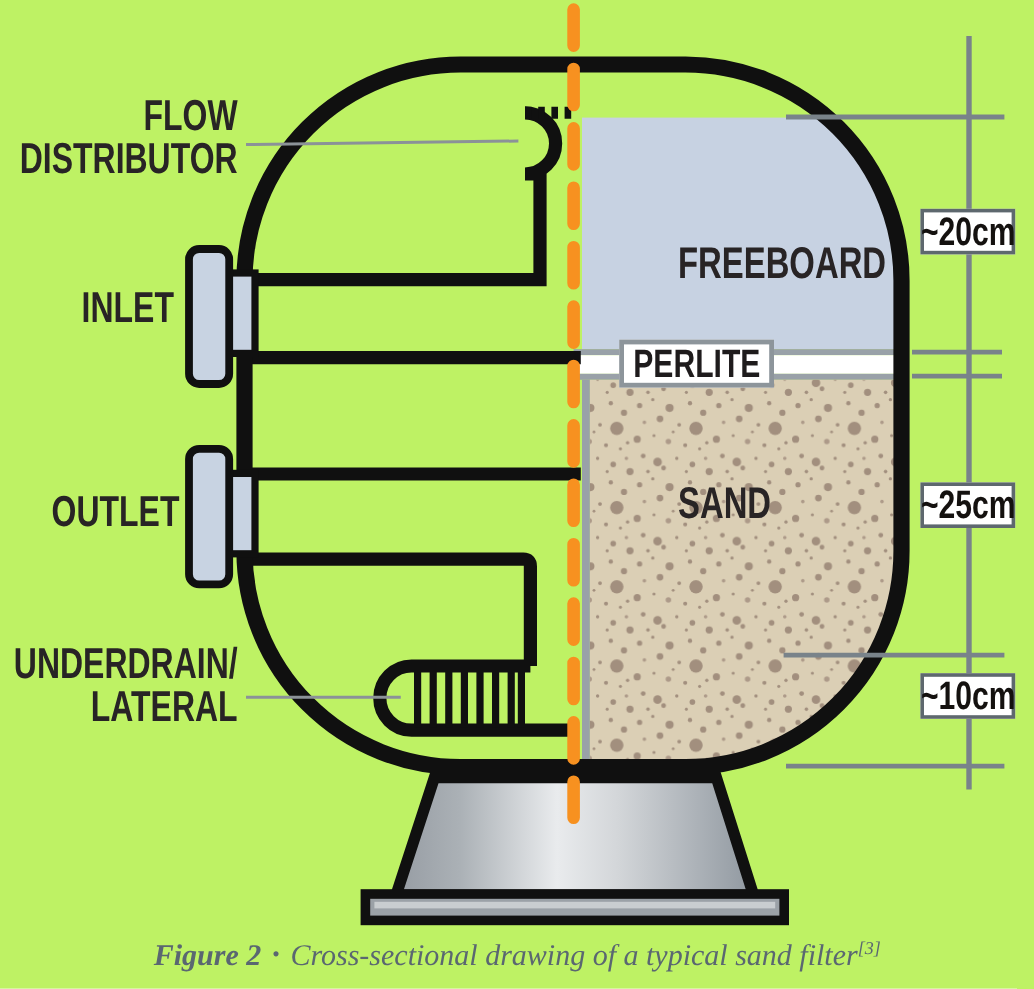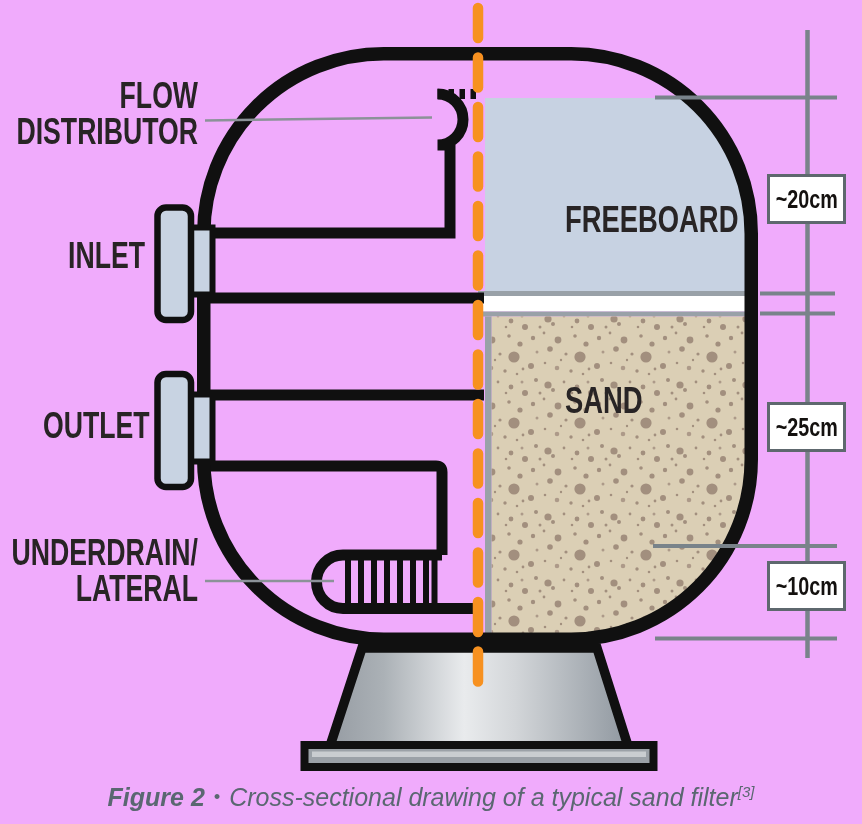--- a/index.html
+++ b/index.html
@@ -1,31 +1,31 @@
 <!DOCTYPE html>
 <html><head>
 <meta charset="utf-8">
 <style>
   html,body{margin:0;padding:0;background:#fff;}
-  #stage{position:relative;width:862px;height:824px;background:#f0abfc;overflow:hidden;
+  #stage{position:relative;width:862px;height:824px;background:#bef264;overflow:hidden;
          font-family:"Liberation Sans",sans-serif;}
   #diagram-svg{position:absolute;left:0;top:0;}
   .lbl{position:absolute;font-weight:bold;color:#282425;font-size:36px;line-height:1.0;}
   .cond-r{display:block;transform:scaleX(0.74);transform-origin:100% 0;text-align:right;}
   .cond-l{display:inline-block;transform:scaleX(0.74);transform-origin:0 0;white-space:nowrap;}
   .cond-c{display:inline-block;transform:scaleX(0.76);transform-origin:50% 50%;white-space:nowrap;}
   .layer-lbl{position:absolute;font-weight:bold;color:#282425;font-size:37px;line-height:1.0;margin-left:38px;}
   .perlite-box{position:absolute;left:516px;top:283px;width:129px;height:40px;
     background:#fff;border:4px solid #8D959B;display:flex;align-items:center;justify-content:center;
     font-weight:bold;font-size:33px;color:#1E1B1C;box-sizing:border-box;}
-  .measure-box{position:absolute;left:767px;width:79px;height:50px;background:#fff;
+  .measure-box{position:absolute;left:767px;width:79px;height:38px;background:#fff;
     border:3px solid #5E686E;display:flex;align-items:center;justify-content:center;
-    font-weight:bold;font-size:26px;color:#14110F;box-sizing:border-box;text-align:right;}
+    font-weight:bold;font-size:33px;color:#14110F;box-sizing:border-box;text-align:right;}
   #caption{position:absolute;left:0;top:783px;width:862px;text-align:center;
-    font-family:Liberation Sans, sans-serif;font-style:italic;font-size:25px;color:#5A6771;}
+    font-family:Liberation Serif, serif;font-style:italic;font-size:25px;color:#5A6771;}
   #caption .fig{font-weight:bold;}
   #caption .bullet{font-size:18px;vertical-align:3px;margin:0 9px;}
   #caption sup{font-size:15px;}
 </style>
 </head>
 <body>
 
 <div id="stage">
 
   <svg id="diagram-svg" width="862" height="780" viewBox="0 0 862 780">
@@ -133,21 +133,24 @@
   <div class="lbl" style="left:68px;top:238px">
     <span class="cond-l">INLET</span>
   </div>
   <div class="lbl" style="right:664px;width:270px;top:535px">
     <span class="cond-r">UNDERDRAIN/ LATERAL</span>
   </div>
 
   <div class="layer-lbl" style="left:527px;top:201px">
     <span class="cond-l">FREEBOARD</span>
   </div>
-  <div class="layer-lbl" style="left:527px;top:382px">
+  <div class="perlite-box">
+    <span class="cond-c">PERLITE</span>
+  </div>
+  <div class="layer-lbl" style="left:527px;top:401px">
     <span class="cond-l">SAND</span>
   </div>
 
   <div class="measure-box" style="top:174px">
     <span class="cond-c">~20cm</span>
   </div>
   <div class="measure-box" style="top:402px">
     <span class="cond-c">~25cm</span>
   </div>
   <div class="measure-box" style="top:561px">

